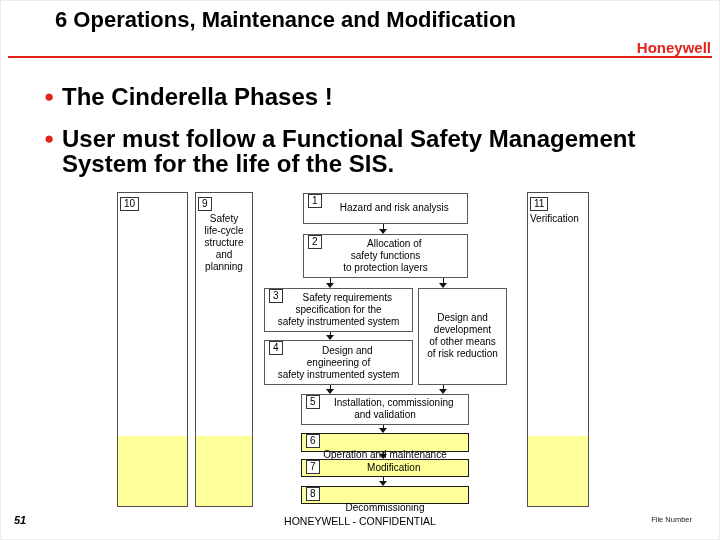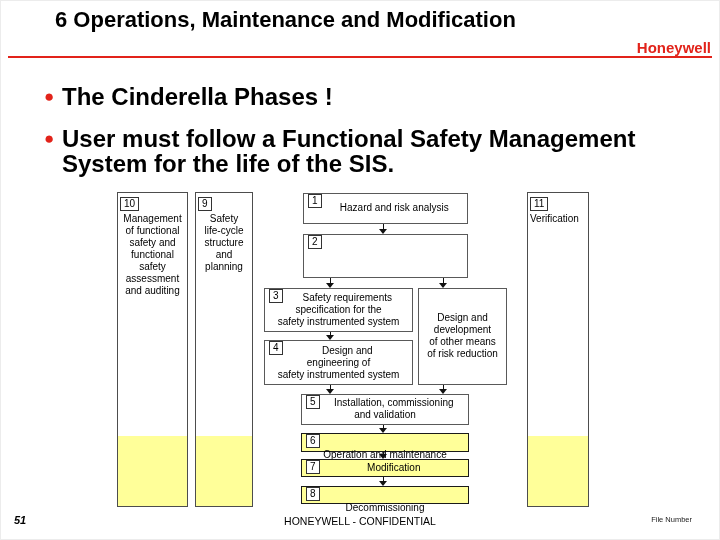--- a/index.html
+++ b/index.html
@@ -62,27 +62,20 @@
     <span class="dot">●</span>
     <div class="btext">User must follow a Functional Safety Management
 System for the life of the SIS.</div>
   </div>
 
   <div>
 
     <div class="col" style="left:117px;width:71px;">
       <div class="yfill"></div>
       <span class="chip">10</span>
-      <div class="col-label">Management
-of functional
-safety and
-functional
-safety
-assessment
-and auditing</div>
     </div>
     <div class="col" style="left:195px;width:58px;">
       <div class="yfill"></div>
       <span class="chip">9</span>
       <div class="col-label">Safety
 life-cycle
 structure
 and
 planning</div>
     </div>
@@ -92,20 +85,23 @@
       <div class="col-label" style="text-align:left;margin-left:2px;">Verification</div>
     </div>
 
     <div class="fbox" style="left:303px;top:193px;width:163px;height:29px;">
       <span class="chip">1</span>
       <div class="flabel" style="padding-top:8px;">Hazard and risk analysis</div>
     </div>
 
     <div class="fbox" style="left:303px;top:234px;width:163px;height:42px;">
       <span class="chip">2</span>
+      <div class="flabel" style="padding-top:3px;">Allocation of
+safety functions
+to protection layers</div>
     </div>
 
     <div class="fbox" style="left:264px;top:288px;width:147px;height:42px;">
       <span class="chip">3</span>
       <div class="flabel" style="padding-top:3px;">Safety requirements
 specification for the
 safety instrumented system</div>
     </div>
 
     <div class="fbox" style="left:264px;top:340px;width:147px;height:43px;">

